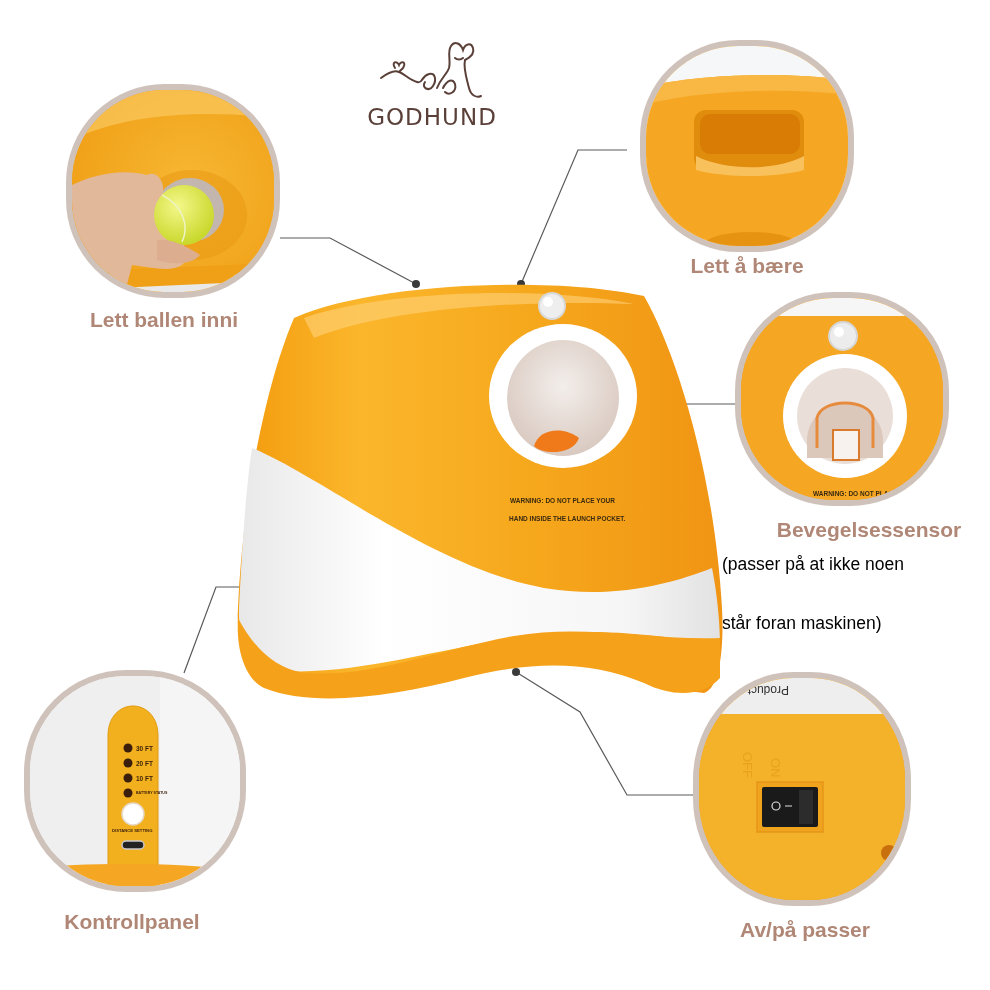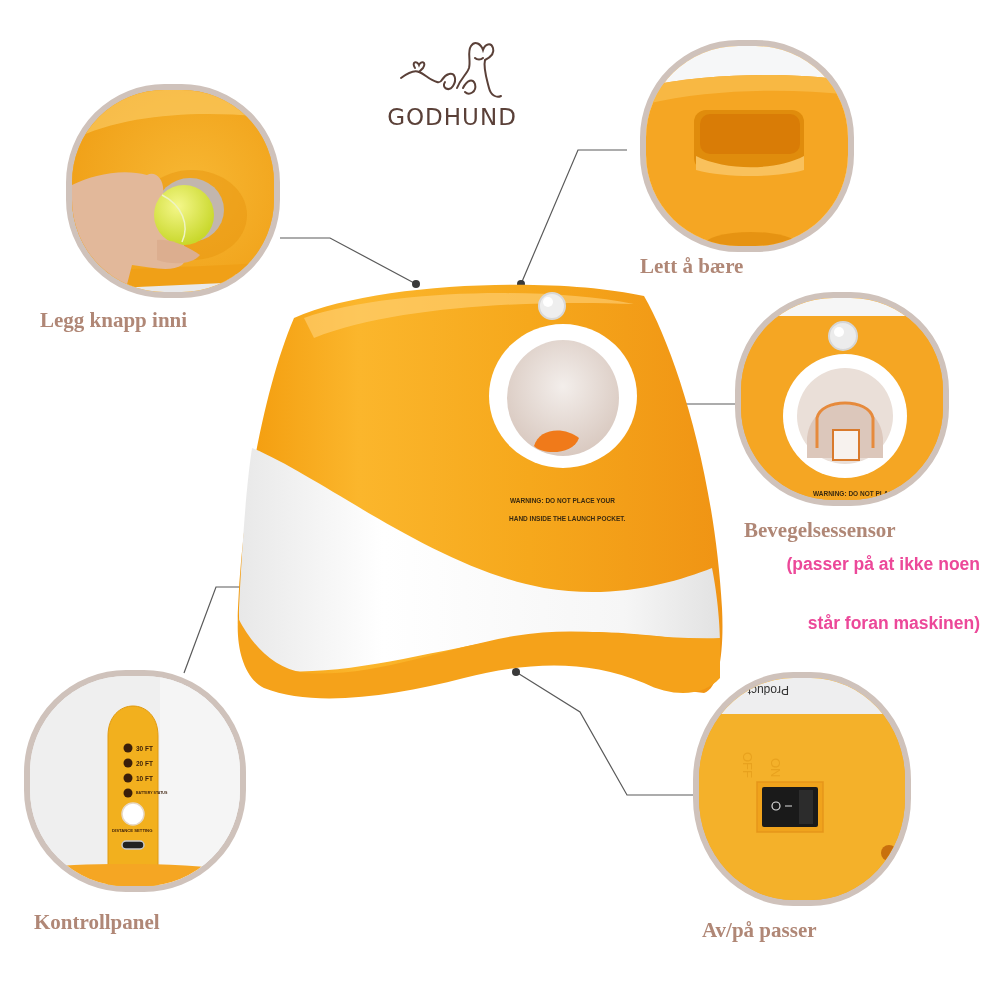--- a/index.html
+++ b/index.html
@@ -2,27 +2,27 @@
 <html><head>
 <meta charset="utf-8">
 <style>
   * { box-sizing: border-box; margin: 0; padding: 0; }
   html, body { width: 990px; height: 990px; background: #ffffff; overflow: hidden; }
   body { position: relative; font-family: "Liberation Sans", "DejaVu Sans", sans-serif; }
 
   .abs { position: absolute; }
 
   
-  .logo { left: 362px; top: 40px; width: 140px; height: 100px; text-align: center; margin-left: 20px; }
+  .logo { left: 362px; top: 40px; width: 140px; height: 100px; text-align: center; }
   .logo svg { display: block; margin: 0 auto; }
   .logo-text { font-family: "DejaVu Sans", sans-serif; font-size: 23px; color: #5a4038; letter-spacing: 1px; margin-top: -2px; font-weight: normal; }
 
   
-  .label { color: #b08776; font-weight: bold; font-size: 21px; text-align: left; white-space: nowrap; font-family: Liberation Serif, serif; }
-  .label-sub { color: #ec4899; font-weight: bold; font-size: 17.5px; text-align: right; line-height: 24px; }
+  .label { color: #b08776; font-weight: bold; font-size: 21px; text-align: center; white-space: nowrap; }
+  .label-sub { color: #000000; font-weight: normal; font-size: 17.5px; text-align: left; line-height: 24px; }
 
   
   .zoom-circle { border: 6px solid #cfc2bb; border-radius: 46%; overflow: hidden; background: #f4f2f0; }
 
   
   svg.lines { position: absolute; left: 0; top: 0; width: 990px; height: 990px; pointer-events: none; }
 </style>
 </head>
 <body>
 
@@ -73,21 +73,21 @@
     <ellipse cx="120" cy="125" rx="55" ry="45" fill="#e8960f" opacity="0.5"></ellipse>
     <ellipse cx="118" cy="120" rx="34" ry="32" fill="#c2b6ae"></ellipse>
     <rect x="0" y="184" width="214" height="30" fill="#e9e9ea"></rect>
     <path d="M0,184 C60,176 150,178 214,170 L214,190 L0,200 Z" fill="#f0a017"></path>
     <path d="M0,95 C20,85 50,78 75,85 C85,80 95,92 90,110 C110,150 120,165 110,175 C100,182 80,178 60,175 L50,214 L0,214 Z" fill="#e2b89a"></path>
     <circle cx="112" cy="125" r="30" fill="url(#ballG)"></circle>
     <path d="M90,105 C110,115 118,135 110,152" stroke="#eef3c2" stroke-width="1.5" fill="none"></path>
     <path d="M85,150 C100,148 118,158 128,165 C120,175 100,175 85,170 Z" fill="#dcae8f"></path>
   </svg>
 </div>
-<div class="abs label" style="left:40px; top:308px; width:248px;">Legg knapp inni</div>
+<div class="abs label" style="left:40px; top:308px; width:248px;">Lett ballen inni</div>
 
 <div class="abs zoom-circle" style="left:640px; top:40px; width:214px; height:212px; background:#f5a623;">
   <svg width="214" height="212" viewBox="0 0 214 212">
     <rect width="214" height="212" fill="#f6f7f8"></rect>
     <path d="M0,40 C70,26 150,26 214,36 L214,212 L0,212 Z" fill="#f5a623"></path>
     <path d="M0,40 C70,26 150,26 214,36 L214,50 C150,42 70,42 0,58 Z" fill="#f8b843"></path>
     <rect x="48" y="64" width="110" height="60" rx="12" fill="#e08c0c"></rect>
     <rect x="54" y="68" width="100" height="40" rx="10" fill="#d97c06"></rect>
     <path d="M50,110 C80,125 130,125 158,110 L158,124 C130,132 80,132 50,124 Z" fill="#f9c15c"></path>
     <ellipse cx="105" cy="200" rx="48" ry="14" fill="#e08c0c" opacity="0.7"></ellipse>

